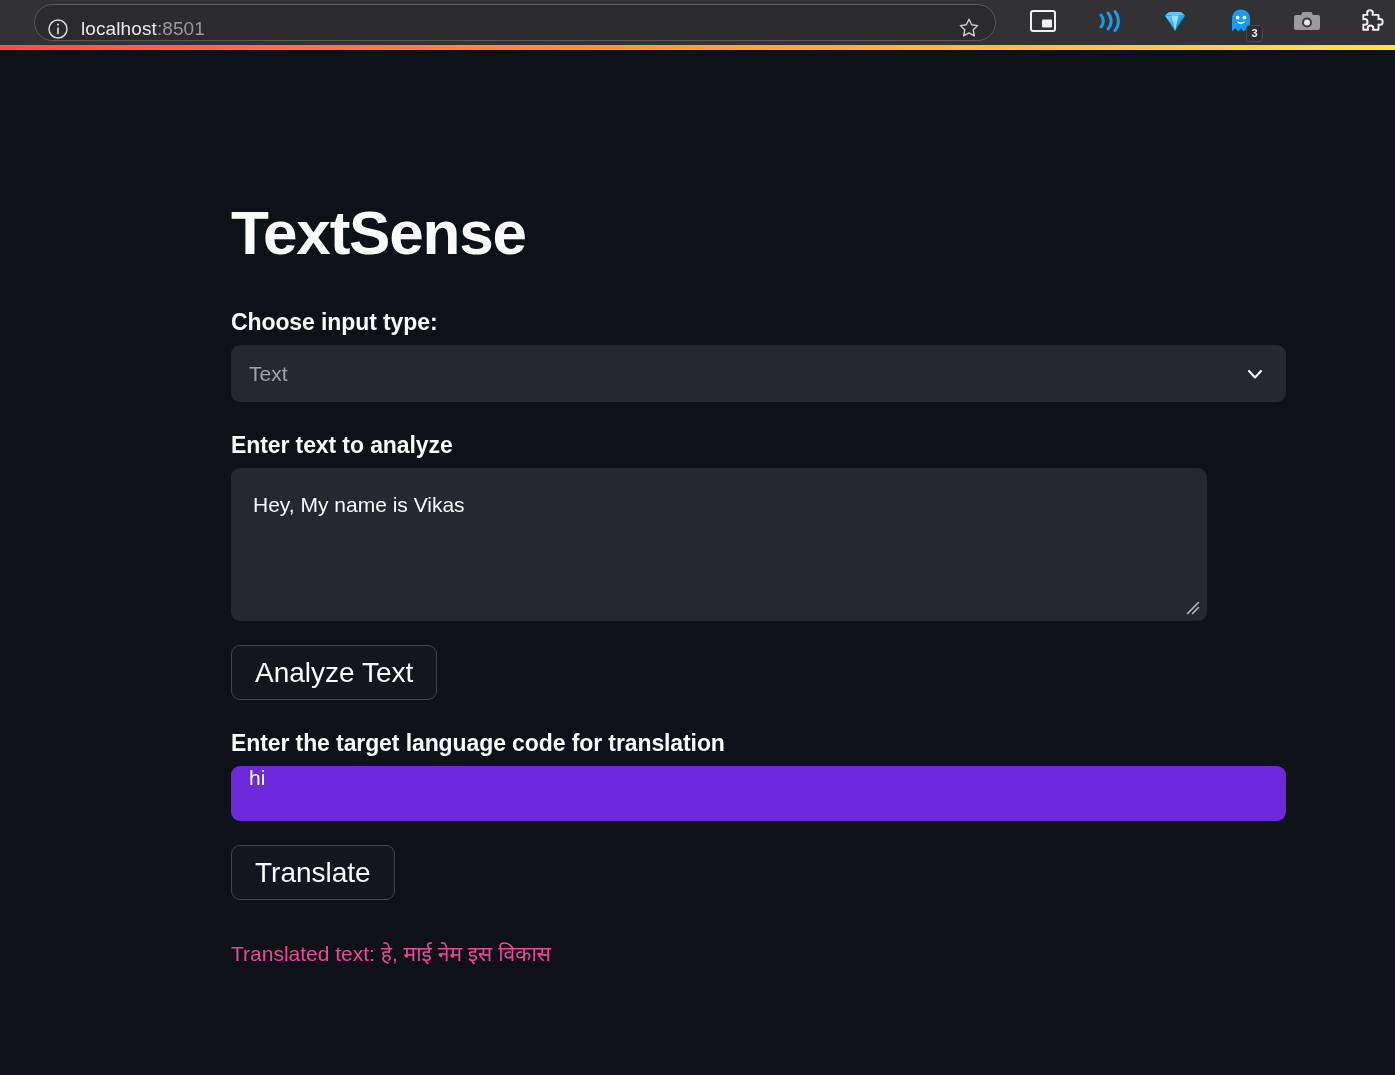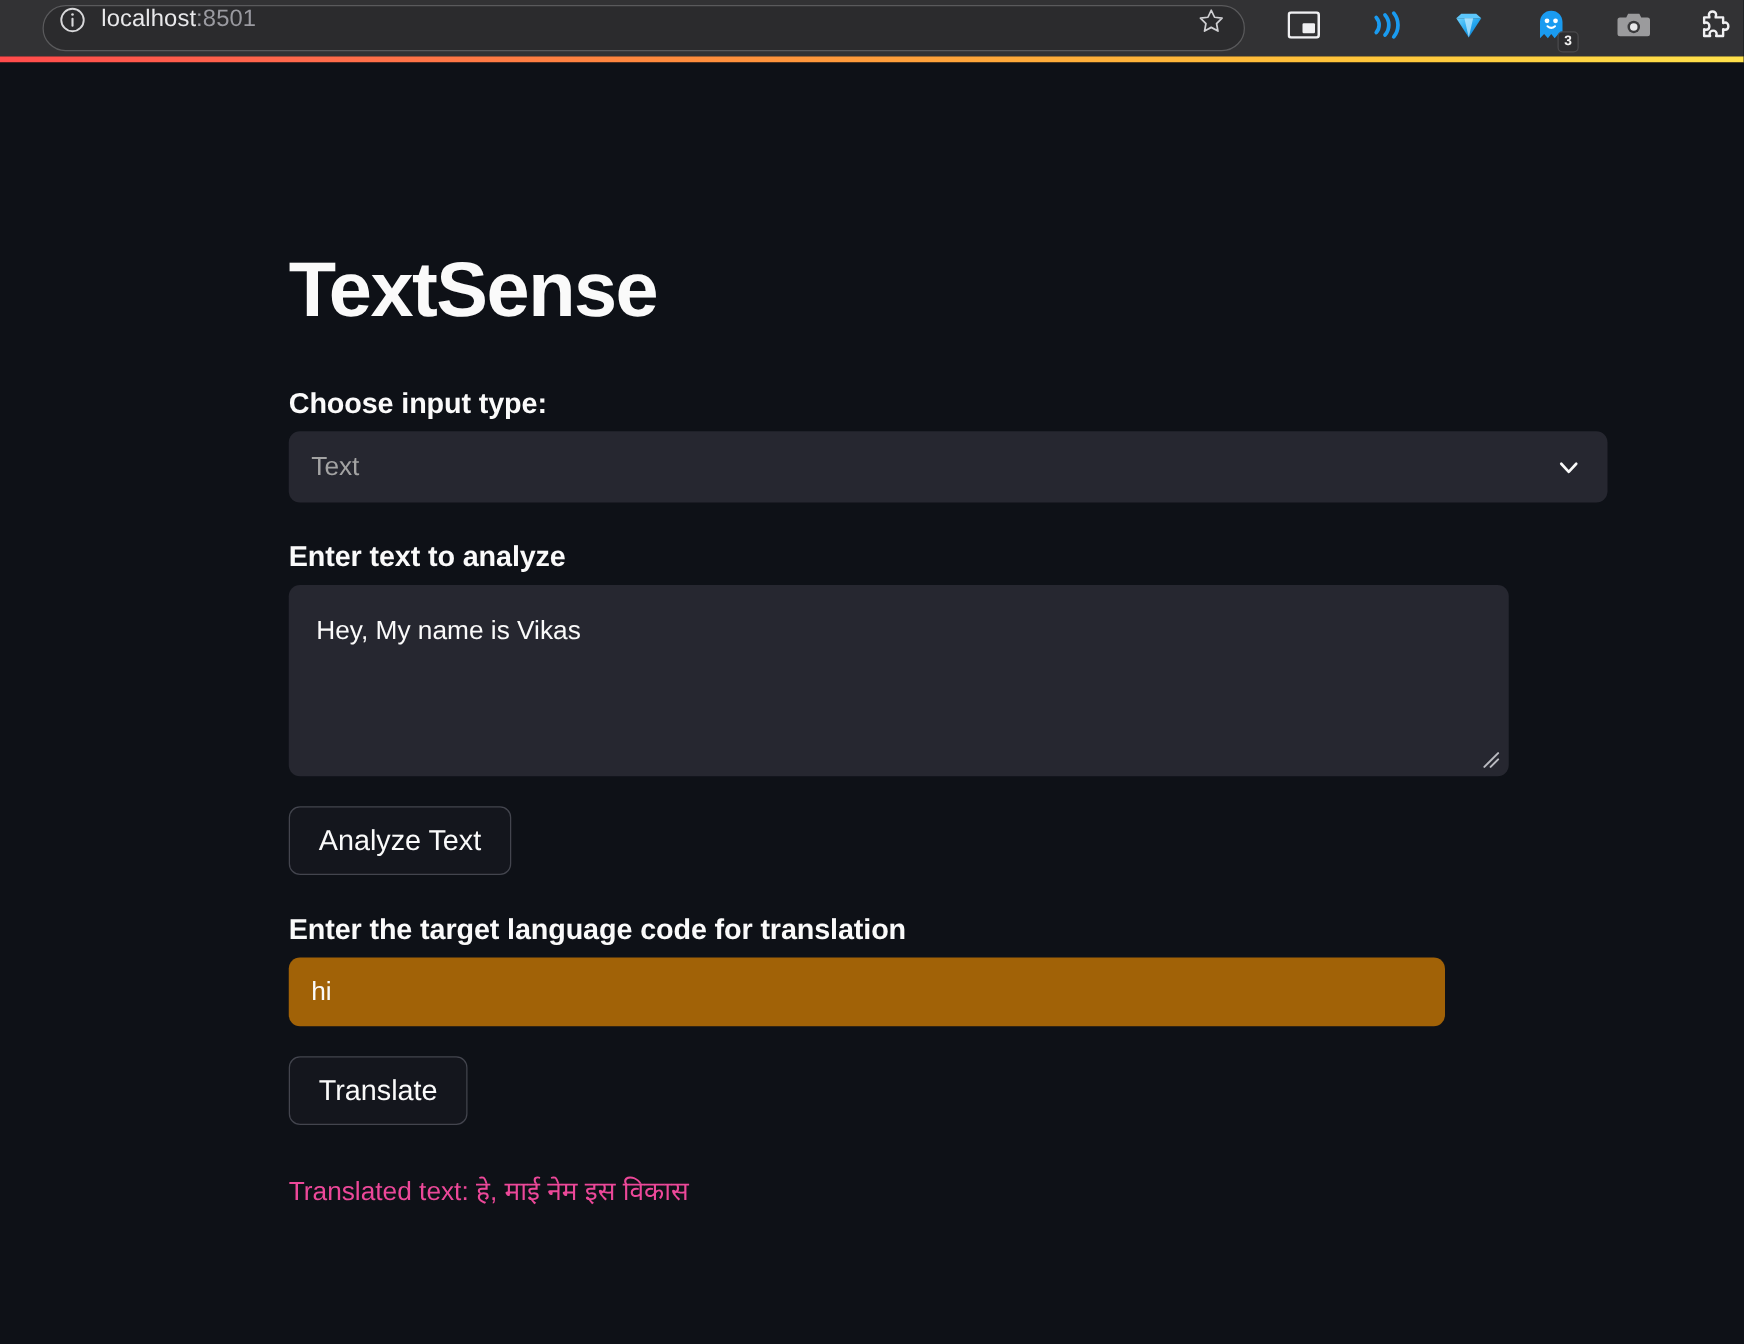--- a/index.html
+++ b/index.html
@@ -25,21 +25,21 @@
 
   .url-bar {
     flex: 0 0 auto;
     width: 962px;
     height: 37px;
     margin-left: 26px;
     border: 1px solid #5a5a5c;
     border-radius: 19px;
     background: #2b2b2d;
     display: flex;
-    align-items: flex-start;
+    align-items: flex-end;
     padding: 0 14px 0 12px;
   }
 
   .info-icon {
     width: 22px; height: 22px;
     flex: 0 0 auto;
     display: flex; align-items: center; justify-content: center;
   }
   .info-icon svg { display: block; }
 
@@ -163,34 +163,34 @@
   .btn {
     display: inline-flex;
     align-items: center;
     justify-content: center;
     height: 55px;
     padding: 0 23px;
     background: #14161d;
     border: 1px solid #43454e;
     border-radius: 9px;
     color: #fafafa;
-    font-size: 23px;
+    font-size: 28px;
     font-family: "Liberation Sans", sans-serif;
     cursor: pointer;
     margin-top: 24px;
   }
 
   
   .text-input {
-    width: 925px;
+    width: 1055px;
     height: 55px;
-    background: #a16207;
+    background: #6d28d9;
     border-radius: 9px;
     display: flex;
-    align-items: center;
+    align-items: flex-start;
     padding: 0 18px;
     cursor: text;
   }
   .text-input-value {
     font-size: 21px;
     color: #fafafa;
   }
 
   .result-text {
     margin-top: 40px;

